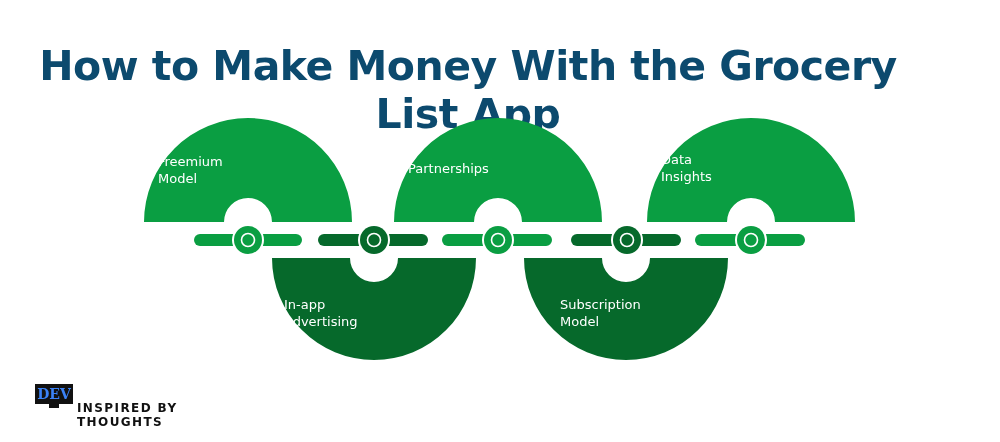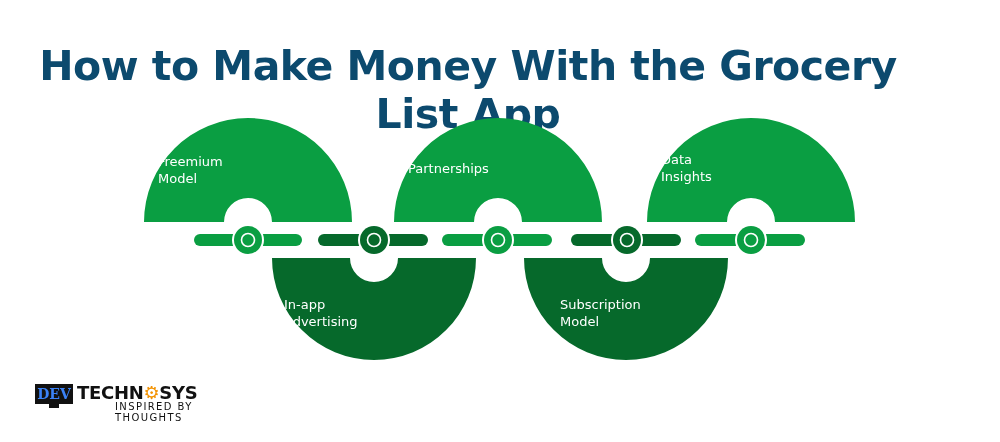--- a/index.html
+++ b/index.html
@@ -5,21 +5,21 @@
   html,body{margin:0;padding:0;background:#ffffff;}
   body{width:1000px;height:442px;position:relative;overflow:hidden;font-family:"DejaVu Sans","Liberation Sans",sans-serif;}
   .title{position:absolute;left:0;top:42px;width:936px;text-align:center;font-size:41px;font-weight:bold;color:#0c4a6e;letter-spacing:-0.5px;}
   svg.diagram{position:absolute;left:0;top:0;}
   .lbl{position:absolute;width:180px;text-align:left;color:#ffffff;font-weight:normal;font-size:13px;line-height:17px;}
   .logo{position:absolute;left:35px;top:384px;height:28px;width:170px;}
   .logo .dev{position:absolute;left:0;top:0;width:38px;height:20px;background:#111;color:#3b82f6;font-weight:bold;font-size:14px;line-height:20px;text-align:center;font-family:"DejaVu Serif",serif;}
   .logo .dev-stand{position:absolute;left:14px;top:20px;width:10px;height:4px;background:#111;}
   .logo .tech{position:absolute;left:42px;top:-2px;font-weight:bold;font-size:18px;color:#111;letter-spacing:-0.3px;}
   .logo .gear{color:#f39200;}
-  .logo .tag{position:absolute;left:42px;top:17px;font-size:10px;color:#111;letter-spacing:1.4px;font-weight:normal;margin-left:38px;}
+  .logo .tag{position:absolute;left:42px;top:17px;font-size:12px;color:#111;letter-spacing:1.4px;font-weight:bold;}
 </style>
 </head>
 <body>
 
 <div class="title">How to Make Money With the Grocery List App</div>
 
 <svg class="diagram" width="1000" height="442" viewBox="0 0 1000 442">
 
   <g>
     <path d="M144,222 A104,104 0 0 1 352,222 L272,222 A24,24 0 0 0 224,222 Z" fill="#0a9e42"></path>
@@ -94,17 +94,14 @@
   <div>Model</div>
 </div>
 <div class="lbl" style="left:661px;top:151px;">
   <div>Data</div>
   <div>Insights</div>
 </div>
 
 <div class="logo">
   <div class="dev">DEV</div>
   <div class="dev-stand"></div>
-  <div class="tech">
-    <span>TECHN</span><span class="gear">⚙</span><span>SYS</span>
-  </div>
   <div class="tag">INSPIRED BY THOUGHTS</div>
 </div>
 
 </body></html>

